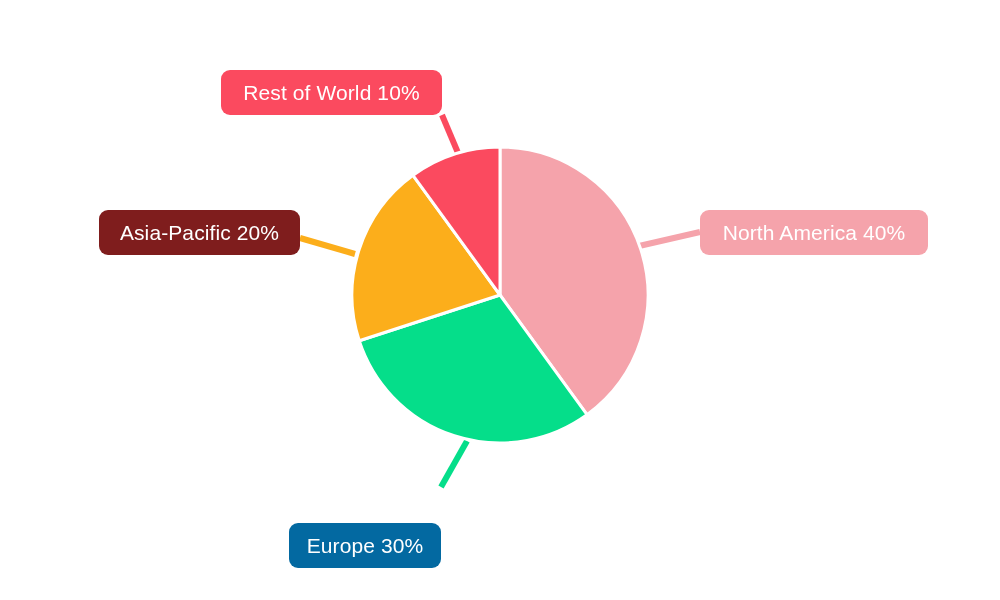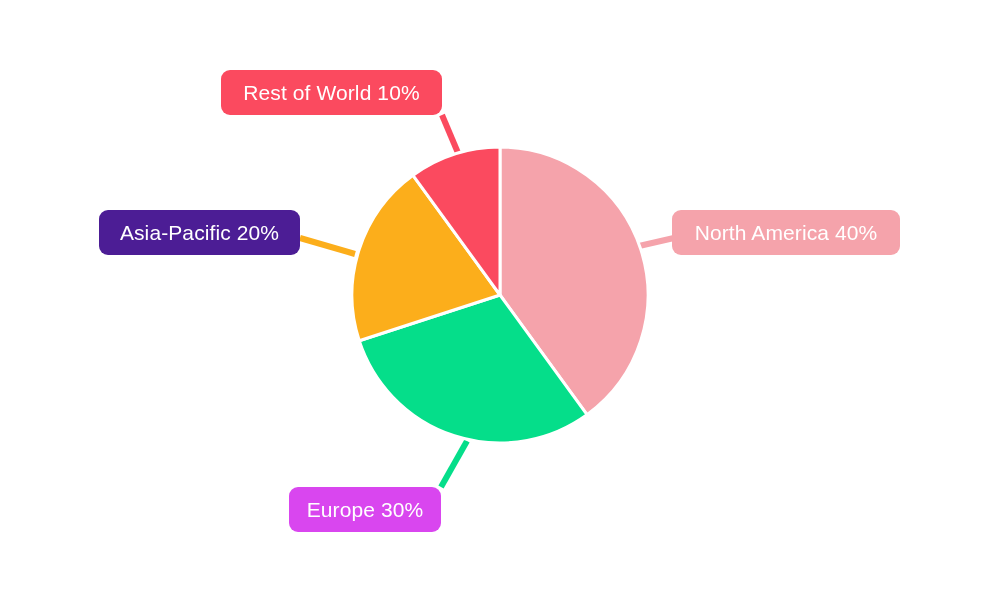--- a/index.html
+++ b/index.html
@@ -37,21 +37,21 @@
     font-family: "Liberation Sans", sans-serif;
     font-size: 21px;
     line-height: 1;
     white-space: nowrap;
     padding: 0 10px;
     box-sizing: border-box;
     letter-spacing: 0.1px;
     border-radius: 9px;
   }
   #label-north-america {
-    left: 672px;
+    left: 700px;
     top: 210px;
     width: 228px;
     height: 45px;
   }
   #label-europe {
     left: 289px;
     top: 487px;
     width: 152px;
     height: 45px;
   }
@@ -89,19 +89,19 @@
       <path d="M 500 295 L 586.99 414.73 A 148 148 0 0 1 359.24 340.73 Z" fill="#05de8a" stroke="#ffffff" stroke-width="3" stroke-linejoin="round"></path>
 
       <path d="M 500 295 L 359.24 340.73 A 148 148 0 0 1 413.01 175.27 Z" fill="#fcae1b" stroke="#ffffff" stroke-width="3" stroke-linejoin="round"></path>
 
       <path d="M 500 295 L 413.01 175.27 A 148 148 0 0 1 500.00 147.00 Z" fill="#fb4a5f" stroke="#ffffff" stroke-width="3" stroke-linejoin="round"></path>
     </g>
   </svg>
 
   <div class="slice-label" id="label-north-america" style="background: rgb(245, 163, 171); color: rgb(255, 255, 255);">North America 40%</div>
 
-  <div class="slice-label" id="label-europe" style="background: #d946ef; color: rgb(255, 255, 255);">Europe 30%</div>
+  <div class="slice-label" id="label-europe" style="background: #0369a1; color: rgb(255, 255, 255); margin-top: 36px;">Europe 30%</div>
 
-  <div class="slice-label" id="label-asia-pacific" style="background: #4c1d95; color: rgb(255, 255, 255);">Asia-Pacific 20%</div>
+  <div class="slice-label" id="label-asia-pacific" style="background: #7f1d1d; color: rgb(255, 255, 255);">Asia-Pacific 20%</div>
 
   <div class="slice-label" id="label-rest-of-world" style="background: rgb(251, 74, 95); color: rgb(255, 255, 255);">Rest of World 10%</div>
 
 </div>
 
 </body></html>

